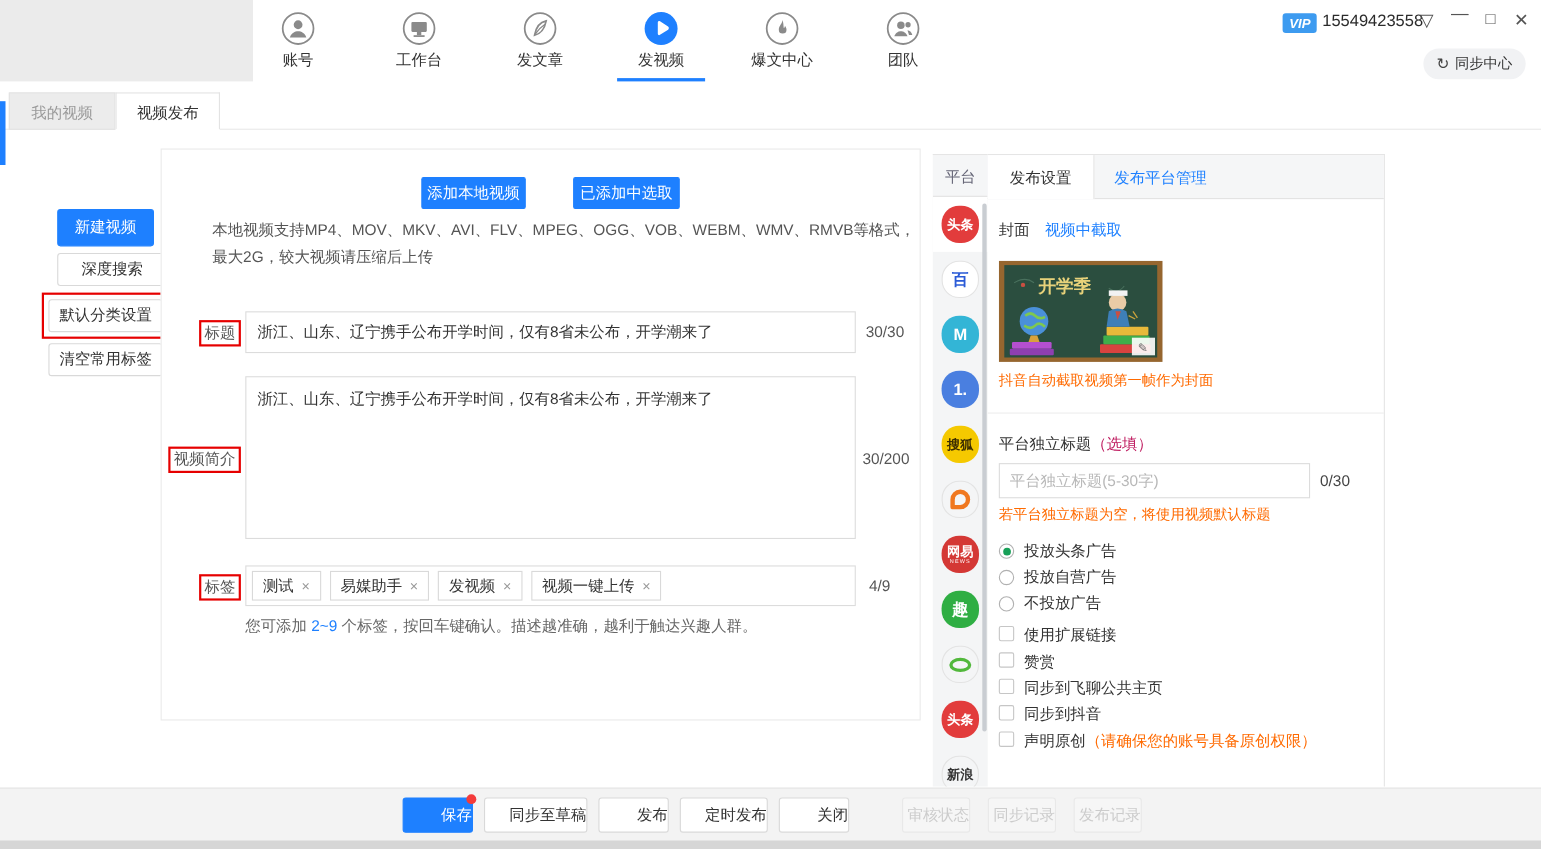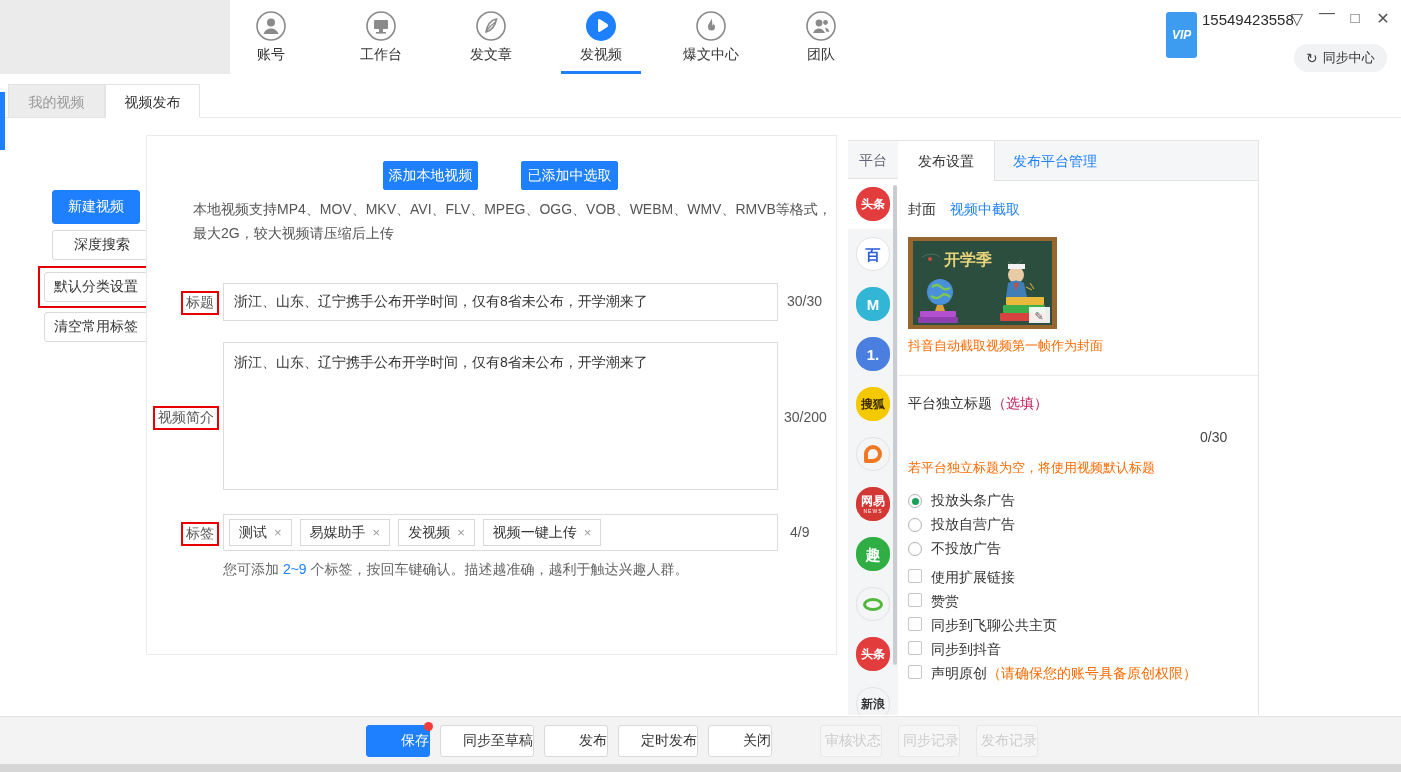--- a/index.html
+++ b/index.html
@@ -9,21 +9,21 @@
   
   .topbar { position:absolute; left:0; top:0; width:1401px; height:74px; background:#fff; }
   .logo-block { position:absolute; left:0; top:0; width:230px; height:74px; background:#ebebeb; }
   .nav { position:absolute; left:216px; top:4px; width:660px; height:70px; display:flex; }
   .nav-item { width:110px; height:70px; display:flex; flex-direction:column; align-items:center; justify-content:flex-start; cursor:pointer; position:relative; }
   .nav-ico { width:32px; height:32px; margin-top:6px; }
   .nav-label { font-size:14px; color:#333; margin-top:4px; }
   .nav-item.active .nav-label { color:#333; }
   .nav-underline { position:absolute; left:15px; bottom:0; width:80px; height:3px; background:#1E80FF; }
 
-  .vip-badge { position:absolute; left:1166px; top:12px; background:#3d9bf0; color:#fff; font-size:12px; font-weight:bold; font-style:italic; padding:16px 6px; border-radius:3px; }
+  .vip-badge { position:absolute; left:1166px; top:12px; background:#3d9bf0; color:#fff; font-size:12px; font-weight:bold; font-style:italic; padding:2px 6px; border-radius:3px; }
   .phone { position:absolute; left:1202px; top:11px; font-size:15px; color:#2b2b2b; }
   .win-ico { position:absolute; top:9px; font-size:16px; color:#555; cursor:pointer; width:22px; text-align:center; }
   .funnel { left:1286px; }
   .minimize { left:1316px; top:4px; }
   .maximize { left:1344px; font-size:15px; }
   .close { left:1372px; }
   .sync-pill { position:absolute; left:1294px; top:44px; height:28px; background:#f1f2f4; border-radius:14px; display:flex; align-items:center; padding:0 12px; cursor:pointer; }
   .sync-pill .ico { font-size:14px; color:#444; margin-right:5px; }
   .sync-pill .txt { font-size:13px; color:#333; }
 
@@ -324,20 +324,21 @@
         <text x="131" y="83" font-size="11" fill="#666" text-anchor="middle">✎</text>
       </g>
     </svg>
 
     <div class="douyin-hint">抖音自动截取视频第一帧作为封面</div>
     <div class="set-divider"></div>
 
     <div class="indep-label">
       <span>平台独立标题</span><span class="opt">（选填）</span>
     </div>
+    <input class="field-input indep-input" type="text" placeholder="平台独立标题(5-30字)" style="">
     <span class="indep-count">0/30</span>
     <div class="indep-hint">若平台独立标题为空，将使用视频默认标题</div>
 
     <div class="radio-group">
       <div class="radio-row">
         <span class="radio">
             <span class="dot"></span>
           </span>
         <span class="radio-label">投放头条广告</span>
       </div>

